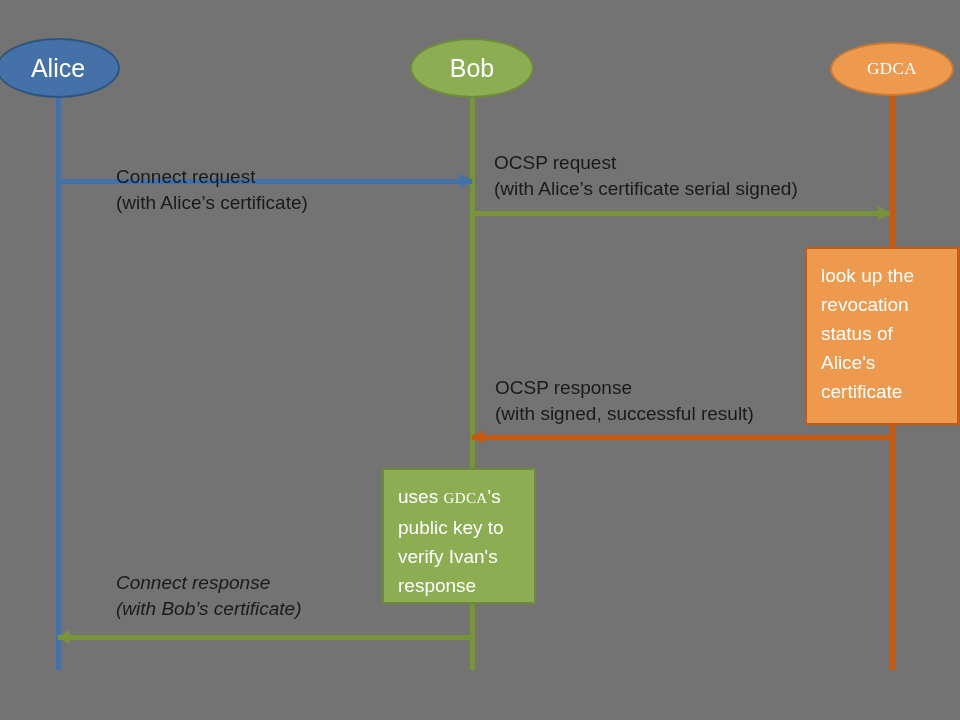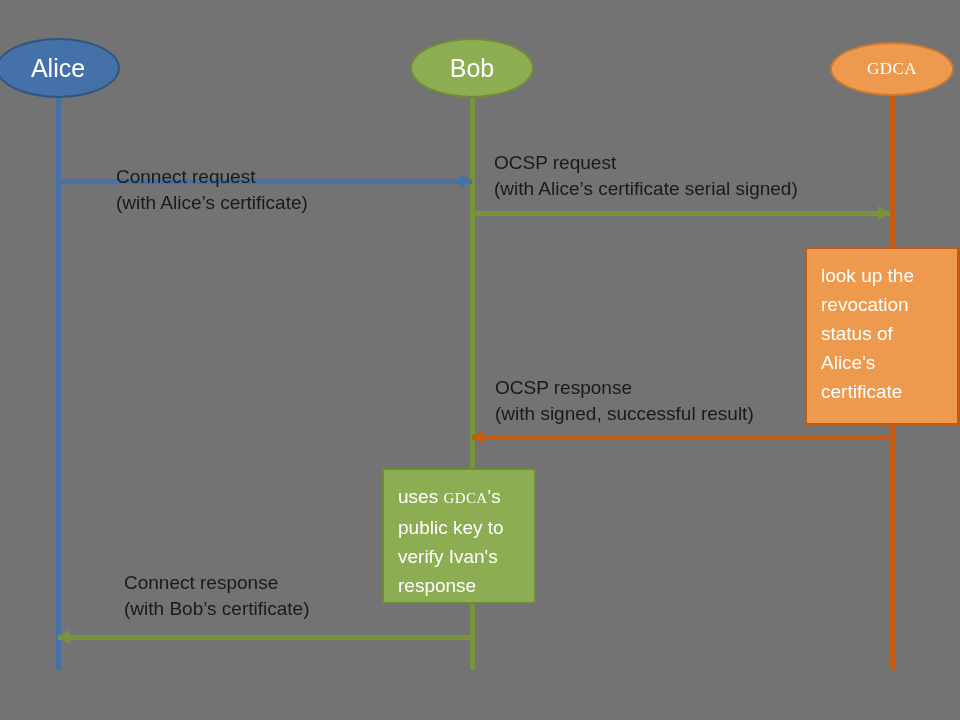--- a/index.html
+++ b/index.html
@@ -102,21 +102,21 @@
     color: #1a1a1a;
     font-size: 19px;
     line-height: 26px;
     white-space: nowrap;
   }
   .msg-label .line { display: block; }
 
   .label-connect-request  { left: 116px; top: 116px; margin-top: 48px; }
   .label-ocsp-request     { left: 494px; top: 150px; }
   .label-ocsp-response    { left: 495px; top: 375px; }
-  .label-connect-response { left: 124px; top: 570px; }
+  .label-connect-response { left: 116px; top: 570px; font-style: italic; }
 
   
   .note-box {
     position: absolute;
     box-sizing: border-box;
     color: #ffffff;
     font-size: 19px;
     line-height: 29px;
     padding: 12px 28px 0 14px;
   }

